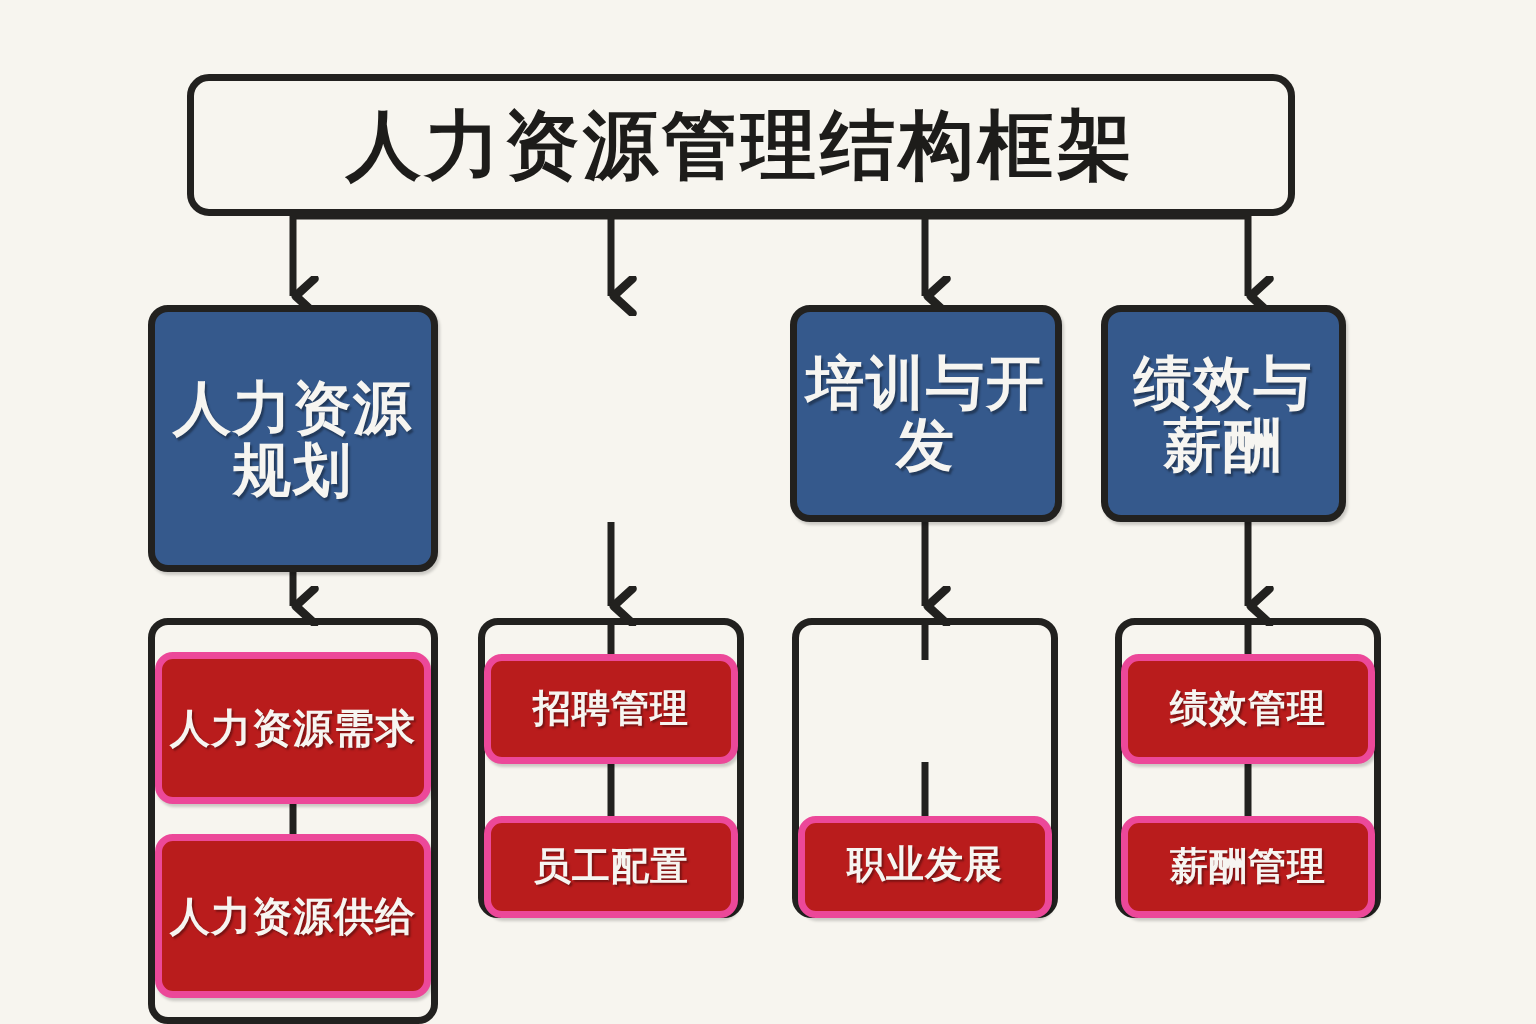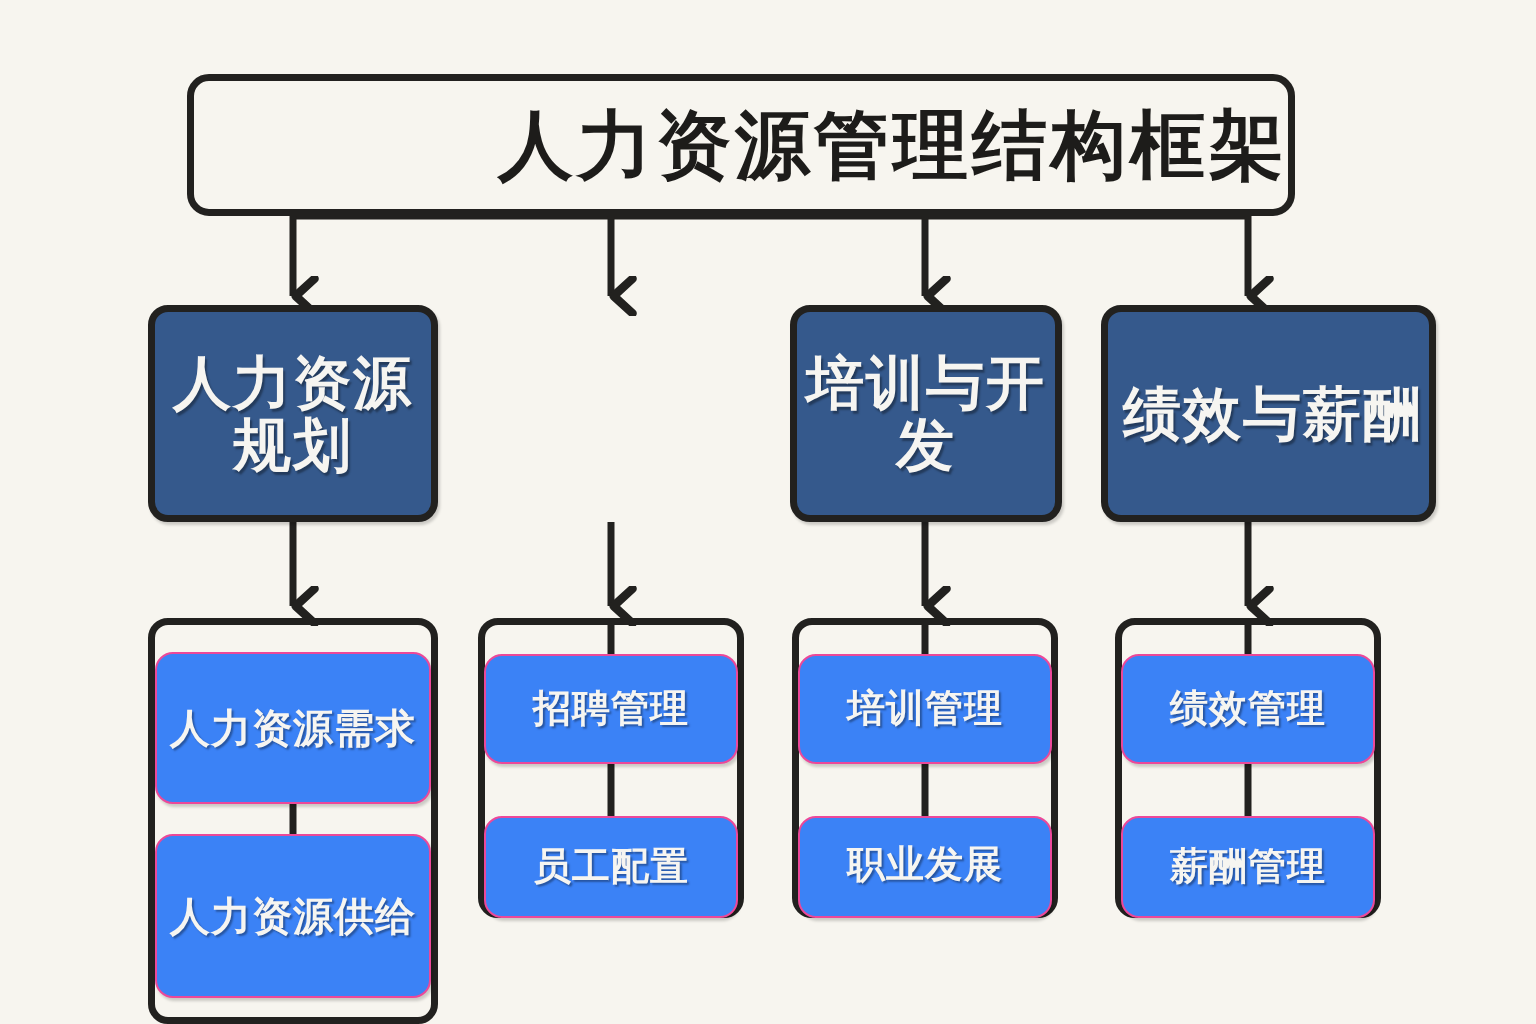--- a/index.html
+++ b/index.html
@@ -17,21 +17,21 @@
   #wires{position:absolute;left:0;top:0;width:1536px;height:1024px;z-index:1;pointer-events:none;}
 
   
   .title-box{
     position:absolute;
     left:187px;top:74px;width:1108px;height:142px;
     box-sizing:border-box;
     border:7px solid #22211F;
     border-radius:22px;
     background:#F7F5EF;
-    display:flex;align-items:center;justify-content:flex-end;
+    display:flex;align-items:center;justify-content:center;
     z-index:3;
   }
   .title-text{
     font-size:75px;
     font-weight:700;
     color:#1D1C1A;
     letter-spacing:4px;
     line-height:1;
     white-space:nowrap;
   }
@@ -65,22 +65,22 @@
     border:7px solid #22211F;
     border-radius:20px;
     background:transparent;
     z-index:2;
   }
 
   
   .l2{
     position:absolute;
     box-sizing:border-box;
-    background:#3b82f6;
-    border:2px solid #ec4899;
+    background:#b91c1c;
+    border:7px solid #ec4899;
     border-radius:18px;
     display:flex;align-items:center;justify-content:center;
     z-index:4;
     box-shadow:2px 3px 3px rgba(0,0,0,0.18);
   }
   .l2 .lab{
     color:#F6F5F1;
     font-size:38px;
     font-weight:700;
     line-height:1.1;
@@ -129,47 +129,44 @@
 
   <div class="title-box">
     <span class="title-text">人力资源管理结构框架</span>
   </div>
 
   <div class="grp" style="left:148px;top:618px;width:290px;height:406px;"></div>
   <div class="grp" style="left:478px;top:618px;width:266px;height:300px;"></div>
   <div class="grp" style="left:792px;top:618px;width:266px;height:300px;"></div>
   <div class="grp" style="left:1115px;top:618px;width:266px;height:300px;"></div>
 
-  <div class="l1" style="left:148px;top:305px;width:290px;height:217px;">
+  <div class="l1" style="left:148px;top:305px;width:290px;height:267px;">
     <span class="lab">人力资源规划</span>
   </div>
   <div class="l1" style="left:790px;top:305px;width:272px;height:217px;">
     <span class="lab">培训与开发</span>
   </div>
-  <div class="l1" style="left:1101px;top:305px;width:335px;height:217px;justify-content:flex-end;">
+  <div class="l1" style="left:1101px;top:305px;width:245px;height:217px;">
     <span class="lab">绩效与薪酬</span>
   </div>
 
   <div class="l2 tall" style="left:155px;top:652px;width:276px;height:152px;">
     <span class="lab">人力资源需求</span>
   </div>
   <div class="l2 tall" style="left:155px;top:834px;width:276px;height:164px;">
     <span class="lab">人力资源供给</span>
   </div>
 
   <div class="l2" style="left:484px;top:654px;width:254px;height:110px;">
     <span class="lab">招聘管理</span>
   </div>
   <div class="l2" style="left:484px;top:816px;width:254px;height:102px;">
     <span class="lab">员工配置</span>
   </div>
 
-  <div class="l2" style="left:798px;top:654px;width:254px;height:110px;">
-    <span class="lab">培训管理</span>
-  </div>
   <div class="l2" style="left:798px;top:816px;width:254px;height:102px;font-family:Liberation Mono, monospace;">
     <span class="lab">职业发展</span>
   </div>
 
   <div class="l2" style="left:1121px;top:654px;width:254px;height:110px;">
     <span class="lab">绩效管理</span>
   </div>
   <div class="l2" style="left:1121px;top:816px;width:254px;height:102px;">
     <span class="lab">薪酬管理</span>
   </div>

